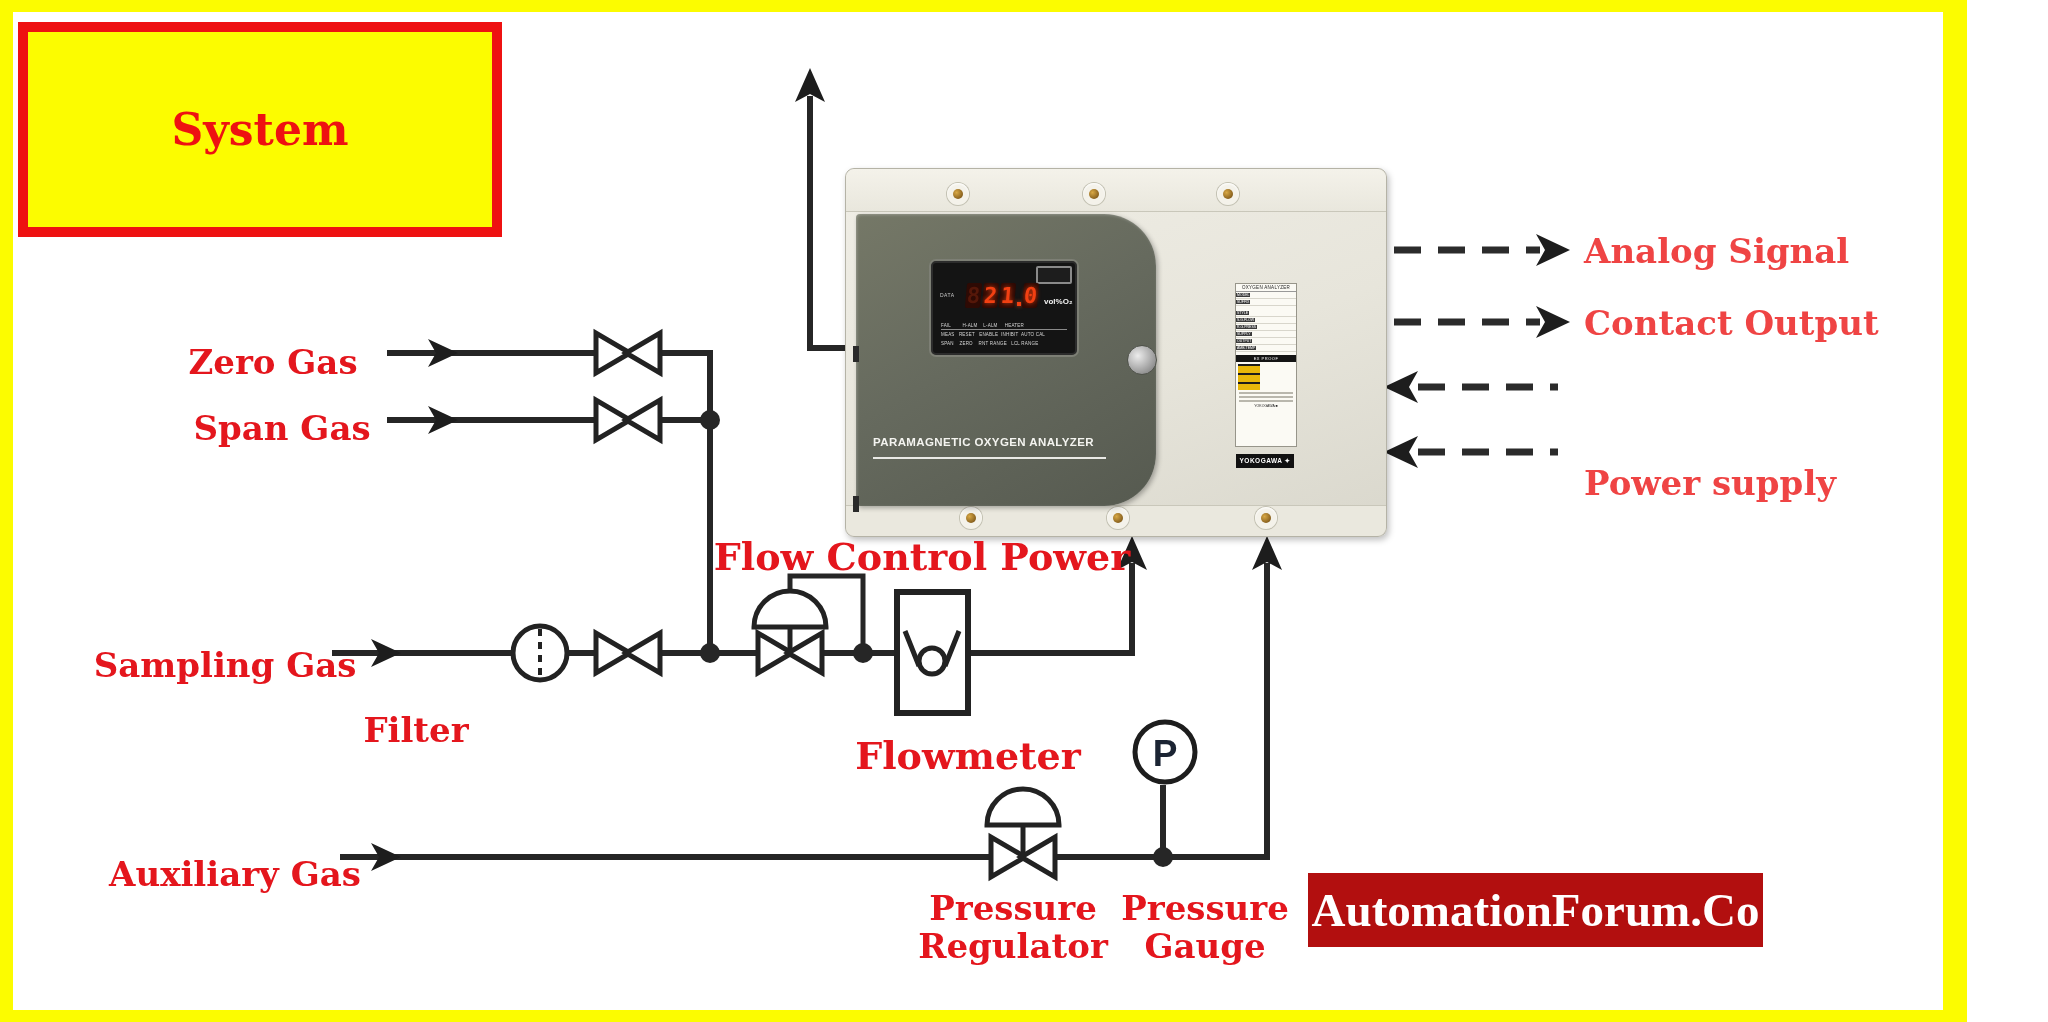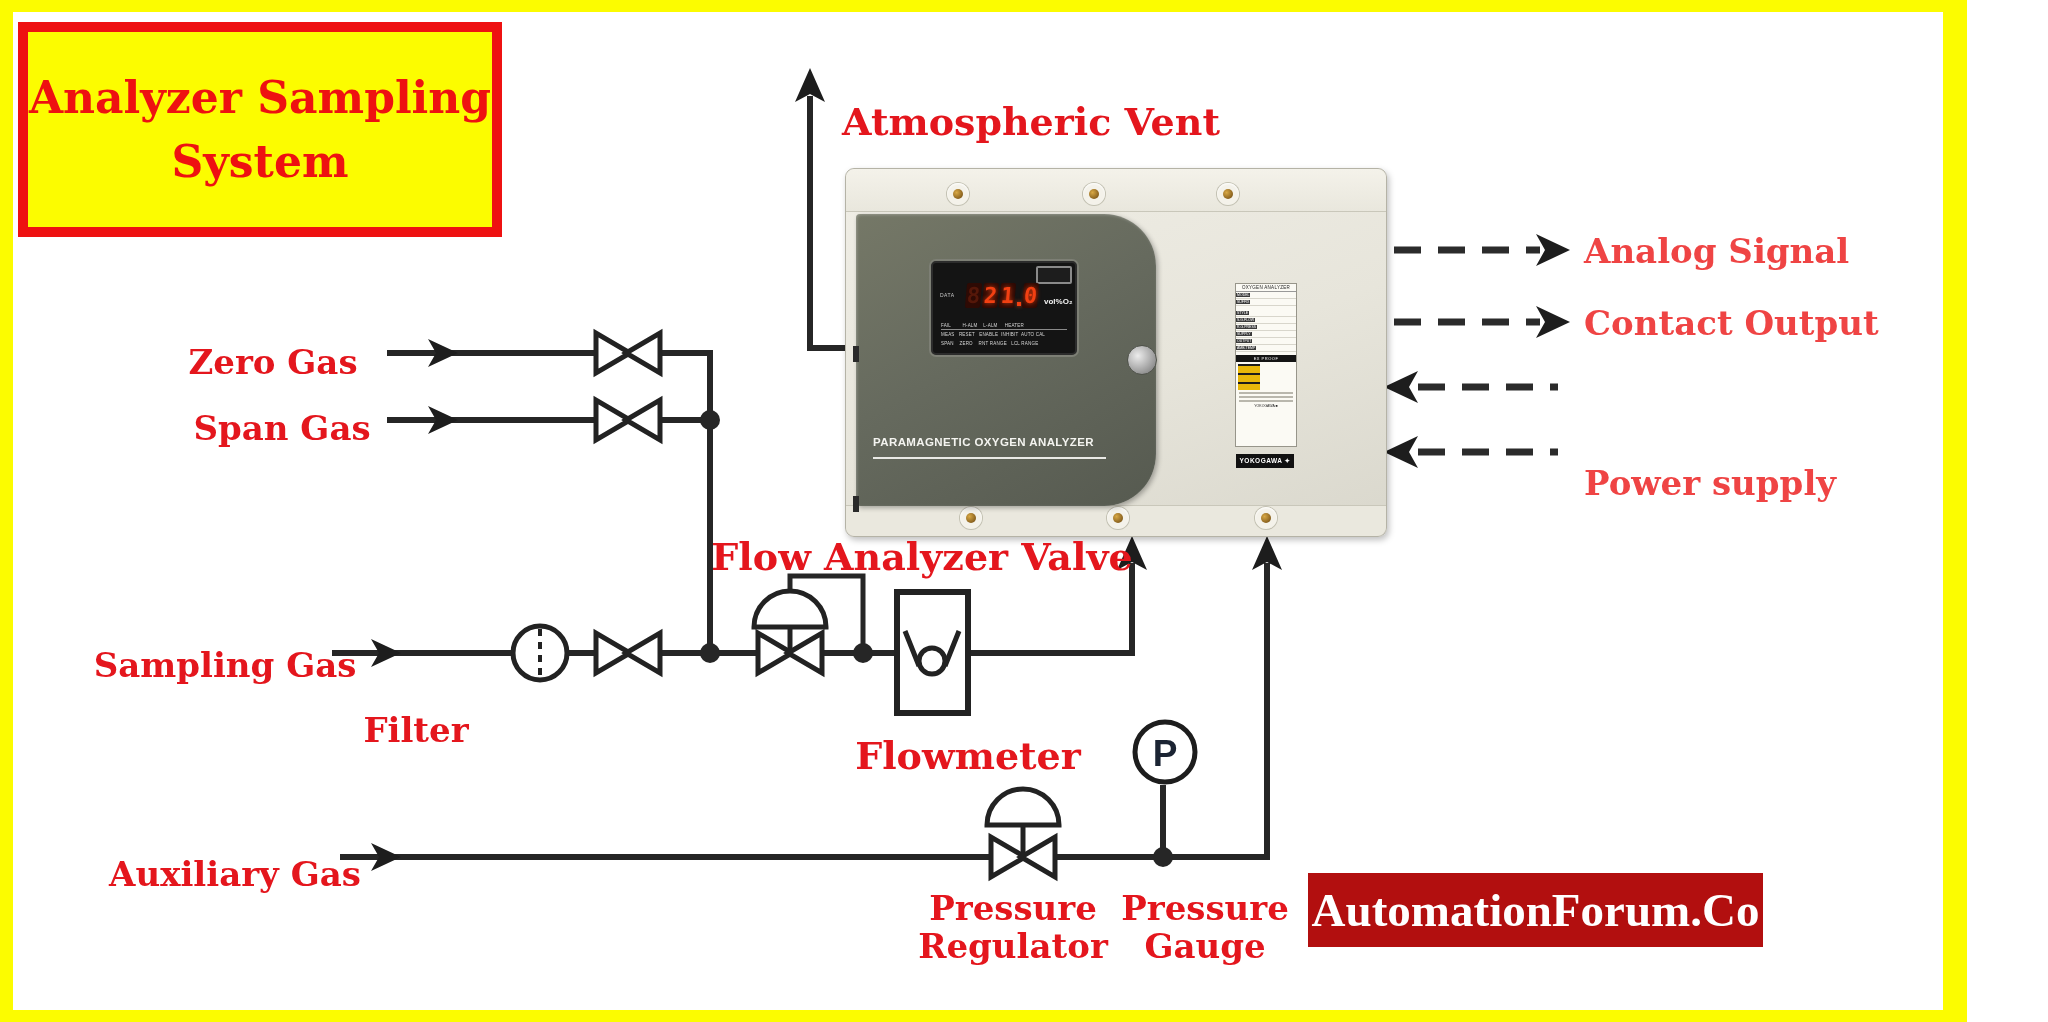--- a/index.html
+++ b/index.html
@@ -238,30 +238,28 @@
       <div class="graybar"></div>
       <div class="graybar"></div>
       <div id="plateBrand">YOKOGAWA ■</div>
     </div>
     <div id="brandBadge">YOKOGAWA ✦</div>
   </div>
 
   <div id="gaugeLetter">P</div>
 
   <div id="titleBox">
-    <div class="tl">Analyzer Sampling</div>
     <div class="tl">System</div>
   </div>
 
-  <div class="red-label big center" style="left:1031px;top:103px;">Atmospheric Vent</div>
   <div class="red-label center" style="left:273px;top:343px;">Zero Gas</div>
   <div class="red-label center" style="left:282px;top:409px;">Span Gas</div>
   <div class="red-label center" style="left:225px;top:646px;">Sampling Gas</div>
   <div class="red-label center" style="left:416px;top:711px;">Filter</div>
-  <div class="red-label big center" style="left:922px;top:538px;">Flow Analyzer Valve</div>
+  <div class="red-label big center" style="left:922px;top:538px;">Flow Control Power</div>
   <div class="red-label big center" style="left:968px;top:737px;">Flowmeter</div>
   <div class="red-label center" style="left:235px;top:855px;">Auxiliary Gas</div>
   <div class="red-label center" style="left:1013px;top:889px;">
     <div>Pressure</div>
     <div>Regulator</div>
   </div>
   <div class="red-label center" style="left:1205px;top:889px;">
     <div>Pressure</div>
     <div>Gauge</div>
   </div>

